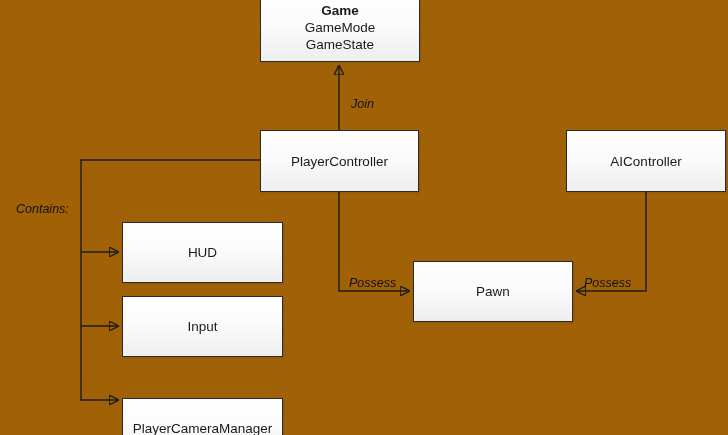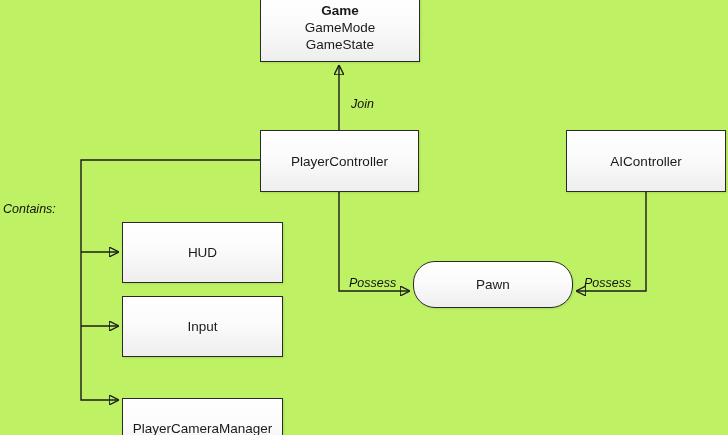--- a/index.html
+++ b/index.html
@@ -4,21 +4,21 @@
 <style>
   html, body {
     margin: 0;
     padding: 0;
     background: #ffffff;
   }
   #canvas {
     position: relative;
     width: 728px;
     height: 435px;
-    background: #bef264;
+    background: #a16207;
     overflow: hidden;
     font-family: "Liberation Sans", sans-serif;
   }
   .node {
     position: absolute;
     box-sizing: border-box;
     border: 1px solid #2a2a2a;
     background: linear-gradient(to bottom, #ffffff 0%, #fbfbfb 45%, #eeeeee 100%);
     box-shadow: 1px 1px 2px rgba(0,0,0,0.10);
     display: flex;
@@ -88,37 +88,37 @@
   </div>
 
   <div class="node" style="left:260px; top:130px; width:159px; height:62px;align-items:center;">
     <div>PlayerController</div>
   </div>
 
   <div class="node" style="left:566px; top:130px; width:160px; height:62px;">
     <div>AIController</div>
   </div>
 
-  <div class="node" style="left:413px; top:261px; width:160px; height:47px;border-radius:22px;">
+  <div class="node" style="left:413px; top:261px; width:160px; height:61px;">
     <div>Pawn</div>
   </div>
 
   <div class="node" style="left:122px; top:296px; width:161px; height:61px;">
     <div>Input</div>
   </div>
 
   <div class="node" style="left:122px; top:222px; width:161px; height:61px;">
     <div>HUD</div>
   </div>
 
   <div class="node" style="left:122px; top:370px; width:161px; height:61px;margin-top:28px;">
     <div>PlayerCameraManager</div>
   </div>
 
-  <div class="edge-label" style="left:3px; top:194px;">Contains:</div>
+  <div class="edge-label" style="left:16px; top:194px;">Contains:</div>
 
   <div class="edge-label" style="left:351px; top:89px;">Join</div>
 
   <div class="edge-label" style="left:349px; top:268px;">Possess</div>
 
   <div class="edge-label" style="left:584px; top:268px;">Possess</div>
 
 </div>
 
 </body></html>

